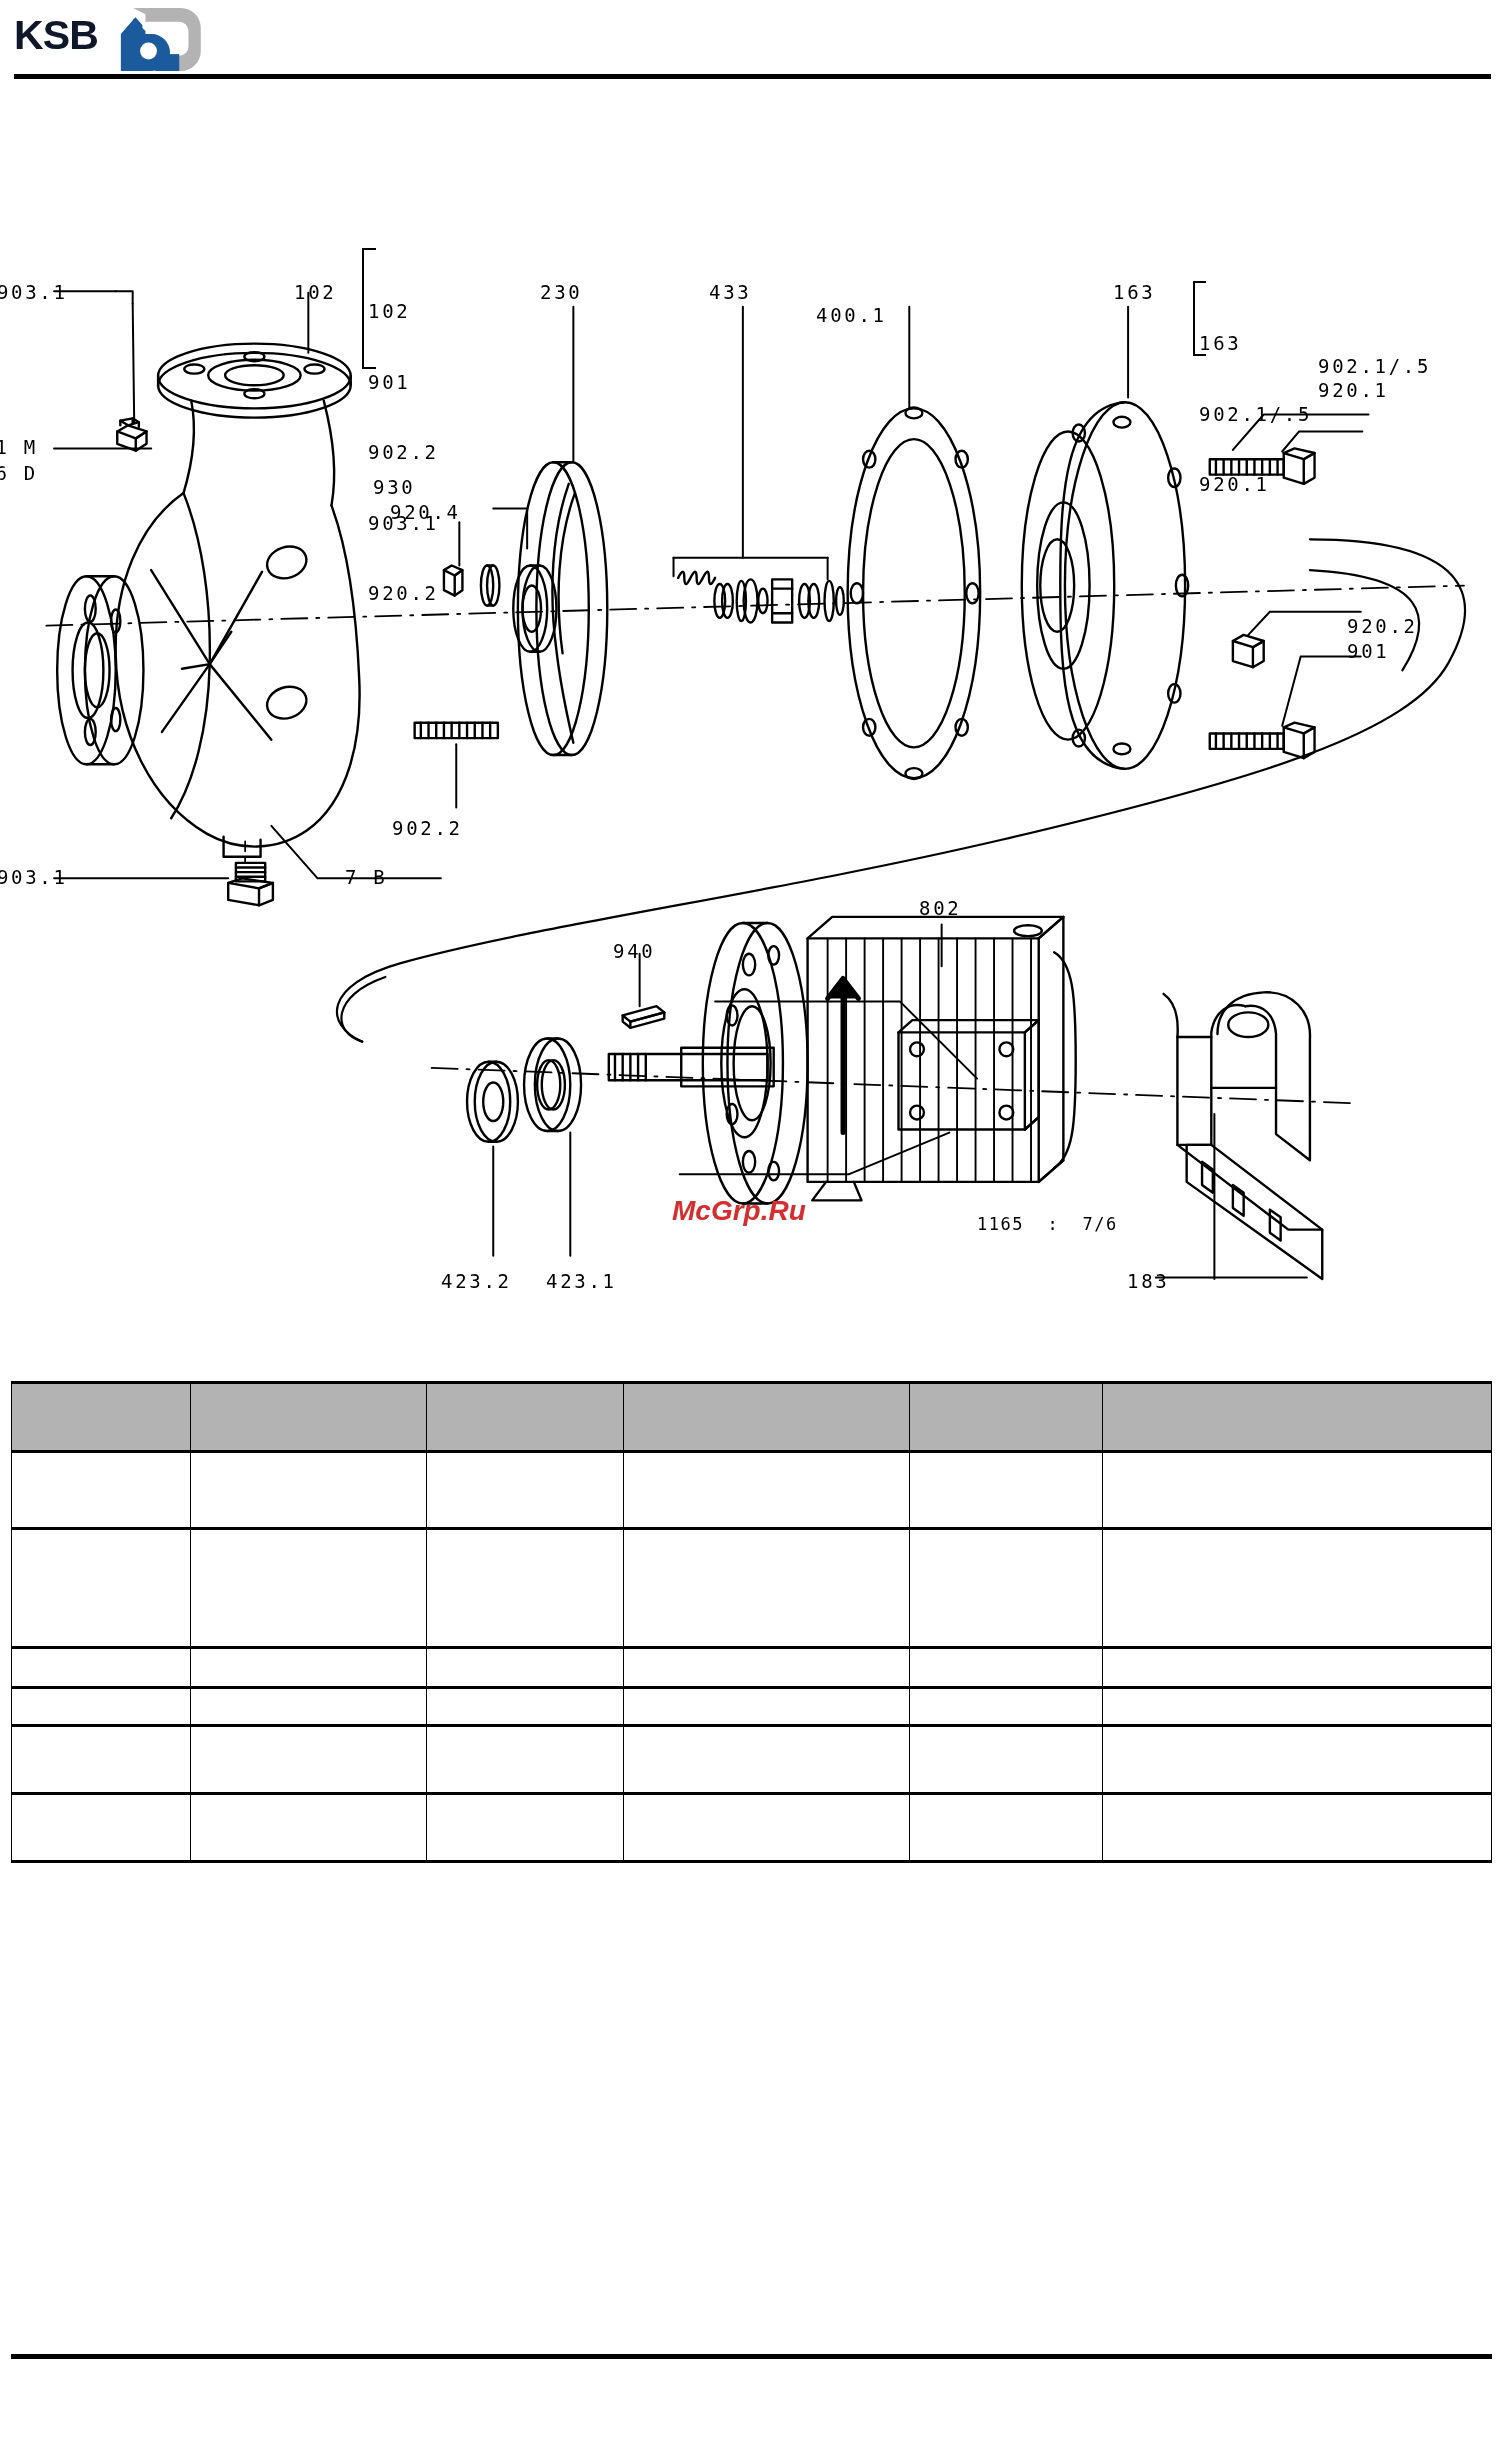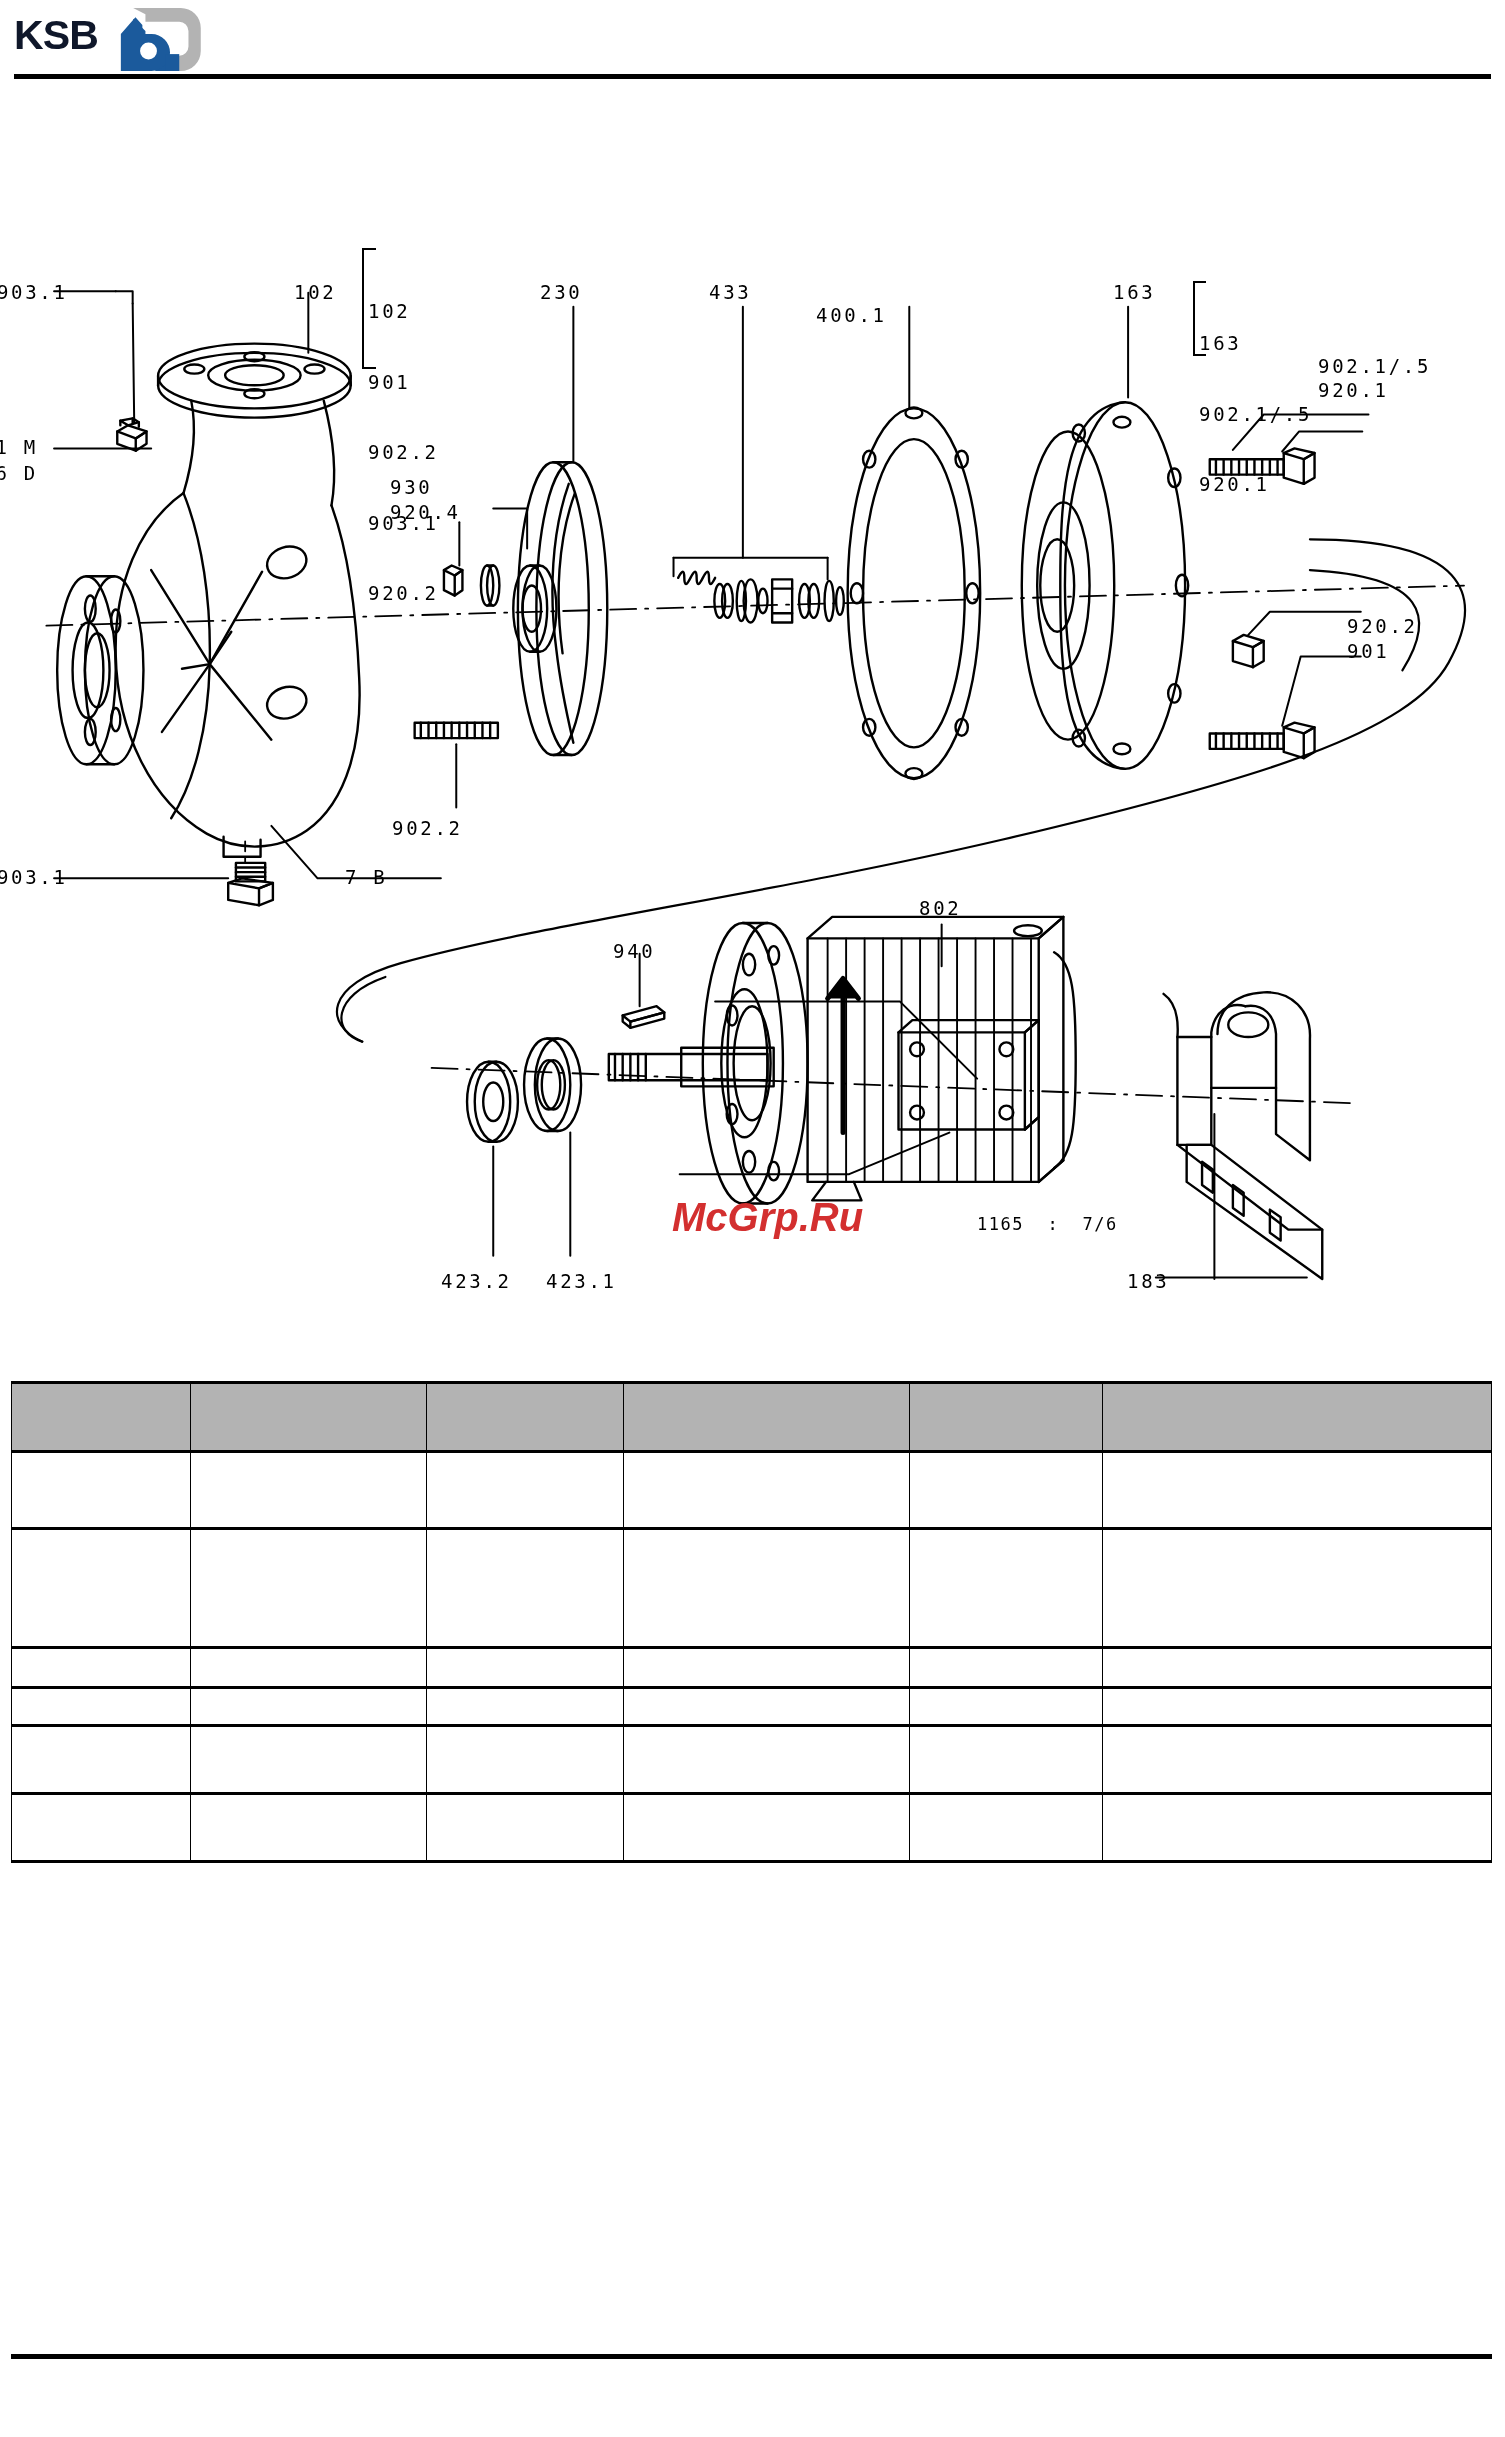--- a/index.html
+++ b/index.html
@@ -12,21 +12,21 @@
   .logo-mark{position:absolute;left:102px;top:0;width:85px;height:63px;}
   .header-rule{position:absolute;left:14px;top:74px;width:1477px;height:5.4px;background:#000;}
   .footer-rule{position:absolute;left:10.8px;top:2354px;width:1481px;height:5.4px;background:#000;}
 
   
   .lbl{position:absolute;font-family:"DejaVu Sans Mono",monospace;font-size:19px;letter-spacing:2.7px;color:#000;white-space:pre;line-height:23px;}
   .lbl.sm{font-size:17px;letter-spacing:1.5px;}
   .grp{position:absolute;font-family:"DejaVu Sans Mono",monospace;font-size:19px;letter-spacing:2.7px;line-height:23.5px;white-space:pre;color:#000;}
   .bracket{position:absolute;border-left:2.3px solid #000;border-top:2.3px solid #000;border-bottom:2.3px solid #000;}
 
-  .watermark{position:absolute;left:672px;top:1195px;font-family:"Liberation Sans",sans-serif;font-style:italic;font-weight:bold;font-size:40px;color:#d32f2f;letter-spacing:0px;white-space:nowrap;}
+  .watermark{position:absolute;left:672px;top:1195px;font-family:"Liberation Sans",sans-serif;font-style:italic;font-weight:bold;font-size:28px;color:#d32f2f;letter-spacing:0px;white-space:nowrap;}
 
   
   .parts-table{position:absolute;left:10.8px;top:1381px;width:1481px;border-collapse:collapse;table-layout:fixed;}
   .parts-table td{border:1.5px solid #000;padding:0;}
   .parts-table thead td{background:#b3b3b3;height:66px;border-top:3.9px solid #000;border-bottom:3.1px solid #000;}
   .parts-table .r0 td{height:74px;border-bottom:3.1px solid #000;}
   .parts-table .r1 td{height:116px;border-bottom:3.1px solid #000;}
   .parts-table .r2 td{height:37px;border-bottom:3.1px solid #000;}
   .parts-table .r3 td{height:35px;border-bottom:3.1px solid #000;}
   .parts-table .r4 td{height:65px;border-bottom:3.1px solid #000;}
@@ -362,21 +362,21 @@
   </div>
 
   <div class="lbl" style="left:1318px;top:355px;">902.1/.5</div>
   <div class="lbl" style="left:1318px;top:379px;">920.1</div>
   <div class="lbl" style="left:1347px;top:615px;">920.2</div>
   <div class="lbl" style="left:1347px;top:640px;">901</div>
 
   <div class="lbl" style="left:-4.6px;top:436px;">1 M</div>
   <div class="lbl" style="left:-4.6px;top:462px;">6 D</div>
 
-  <div class="lbl" style="left:390px;top:476px;text-align:center;">930</div>
+  <div class="lbl" style="left:373px;top:476px;text-align:center;">930</div>
   <div class="lbl" style="left:390px;top:501px;">920.4</div>
 
   <div class="lbl" style="left:392px;top:817px;">902.2</div>
 
   <div class="lbl" style="left:-3.1px;top:866px;">903.1</div>
   <div class="lbl" style="left:345px;top:866px;">7 B</div>
 
   <div class="lbl" style="left:613px;top:940px;">940</div>
   <div class="lbl" style="left:919px;top:897px;">802</div>
 

